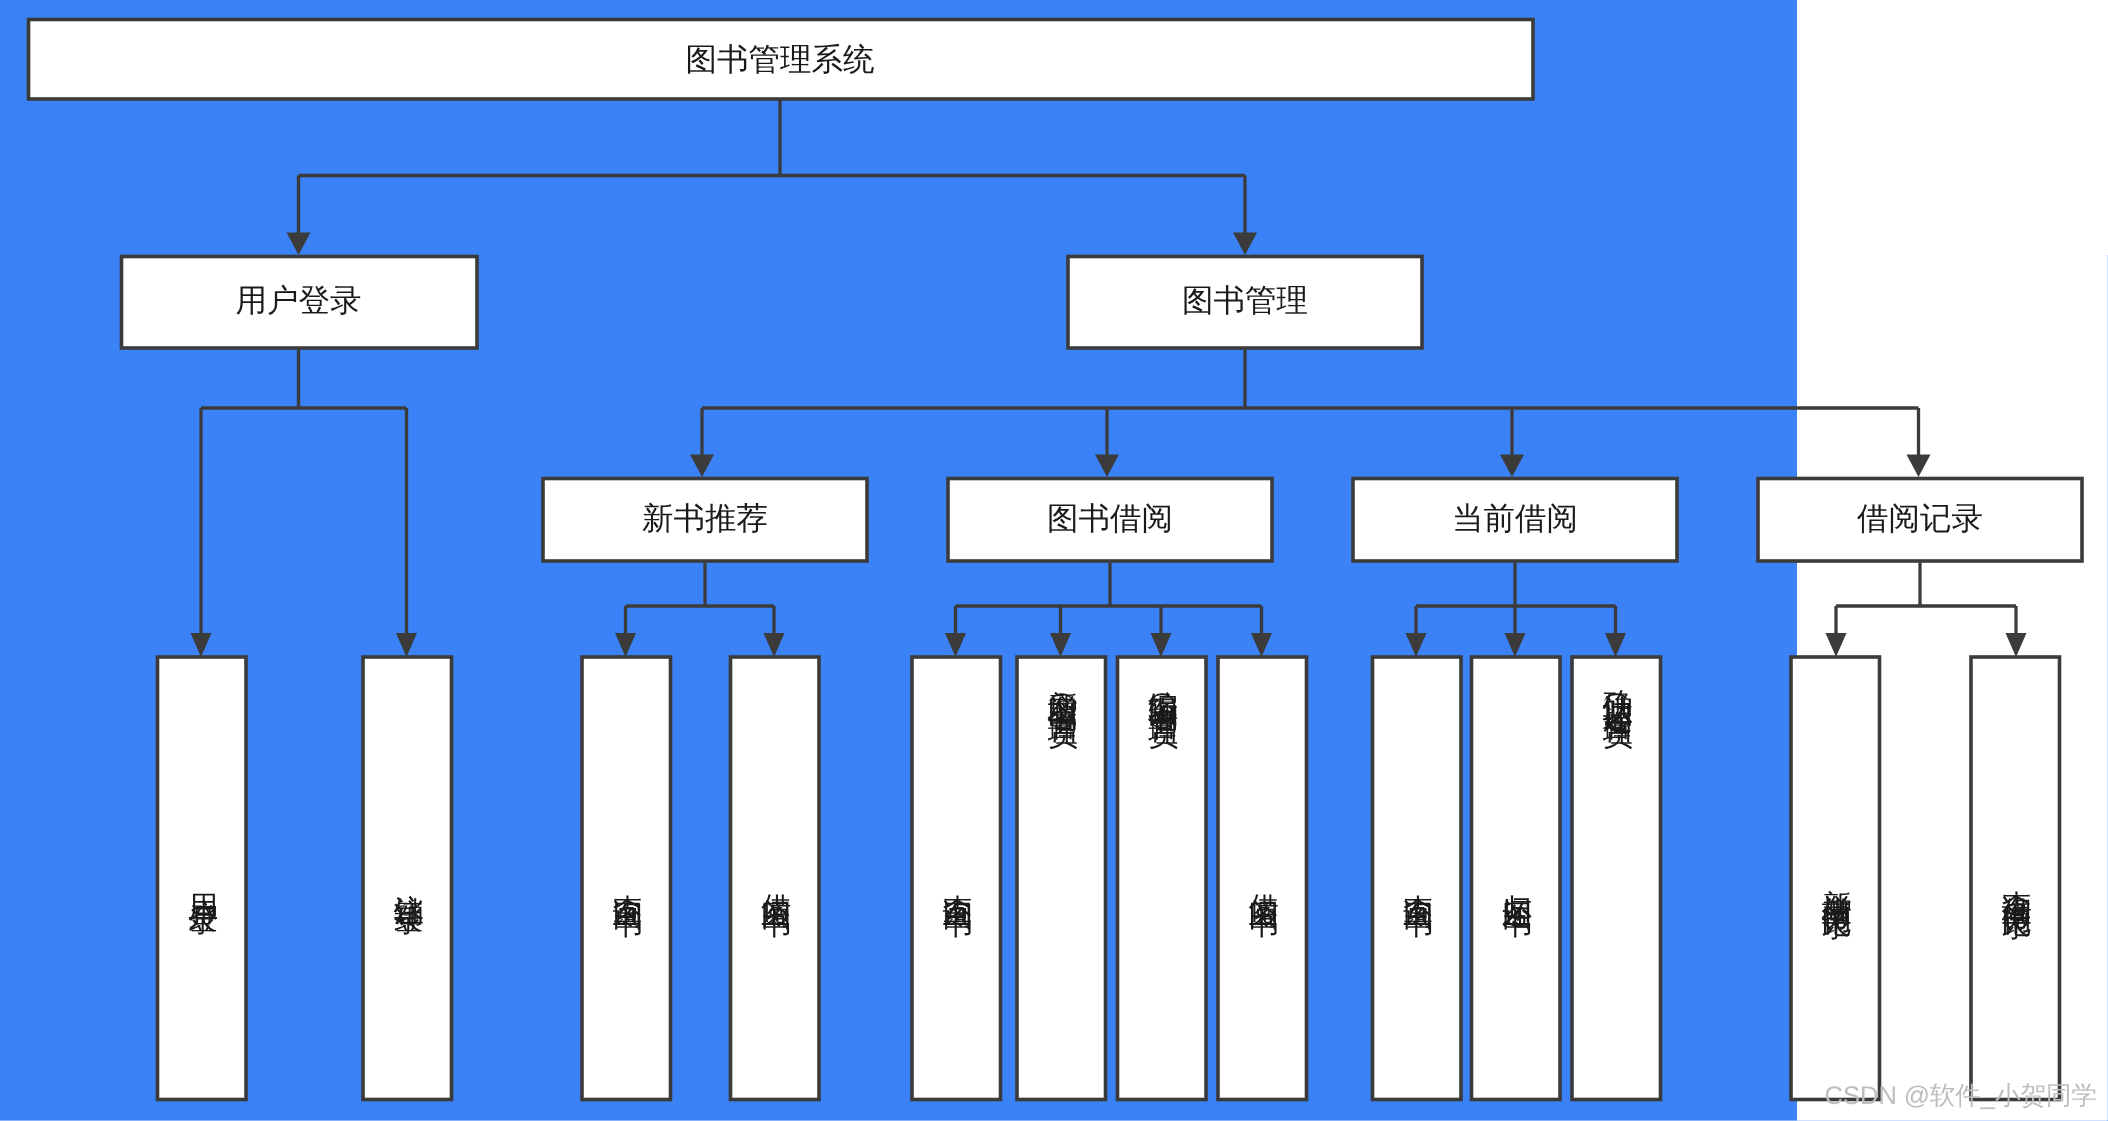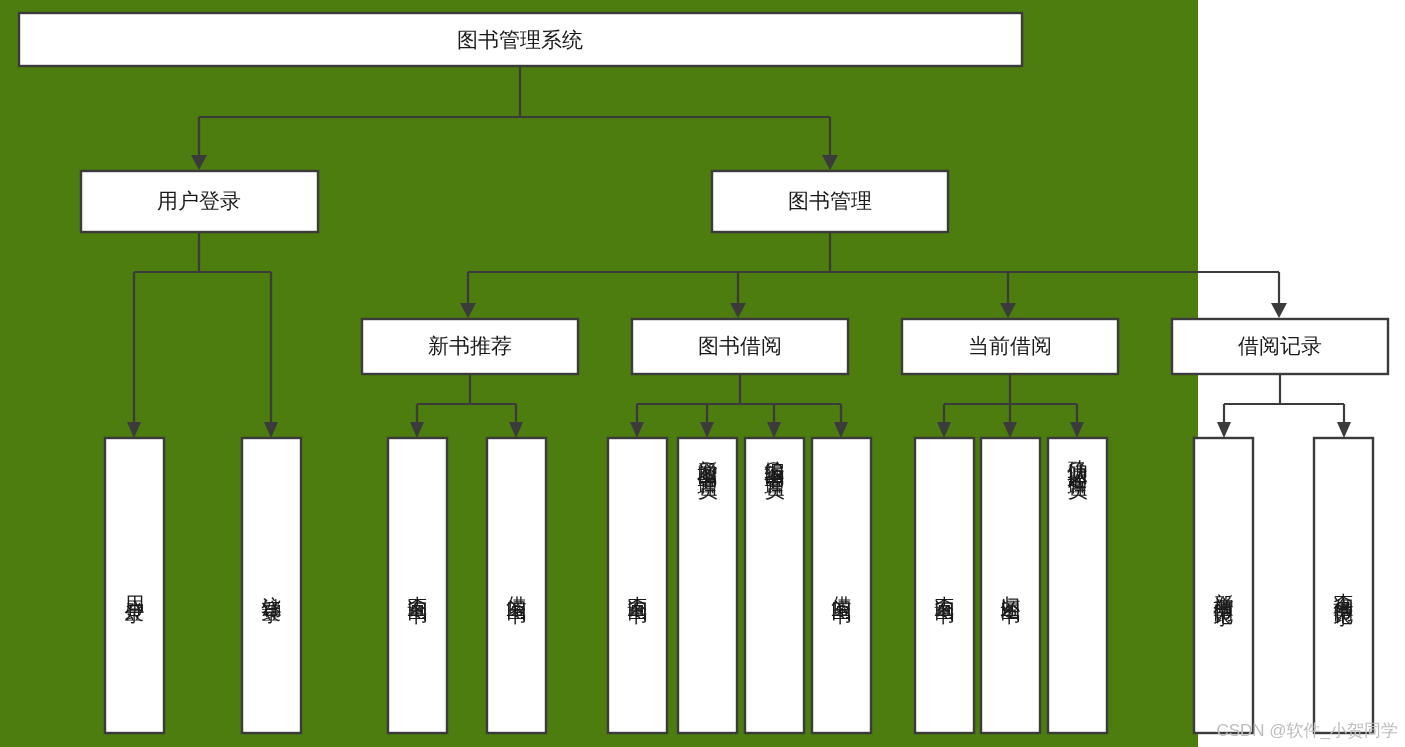--- a/index.html
+++ b/index.html
@@ -11,21 +11,21 @@
   body {
     width: 1405px;
     height: 747px;
     overflow: hidden;
     font-family: "Liberation Sans", "DejaVu Sans", sans-serif;
   }
   #diagram-root {
     position: relative;
     width: 1198px;
     height: 747px;
-    background: #4d7c0f;
+    background: #3b82f6;
   }
   svg#tree-svg {
     position: absolute;
     left: 0;
     top: 0;
     width: 1405px;
     height: 747px;
     display: block;
   }
   .node-box {

